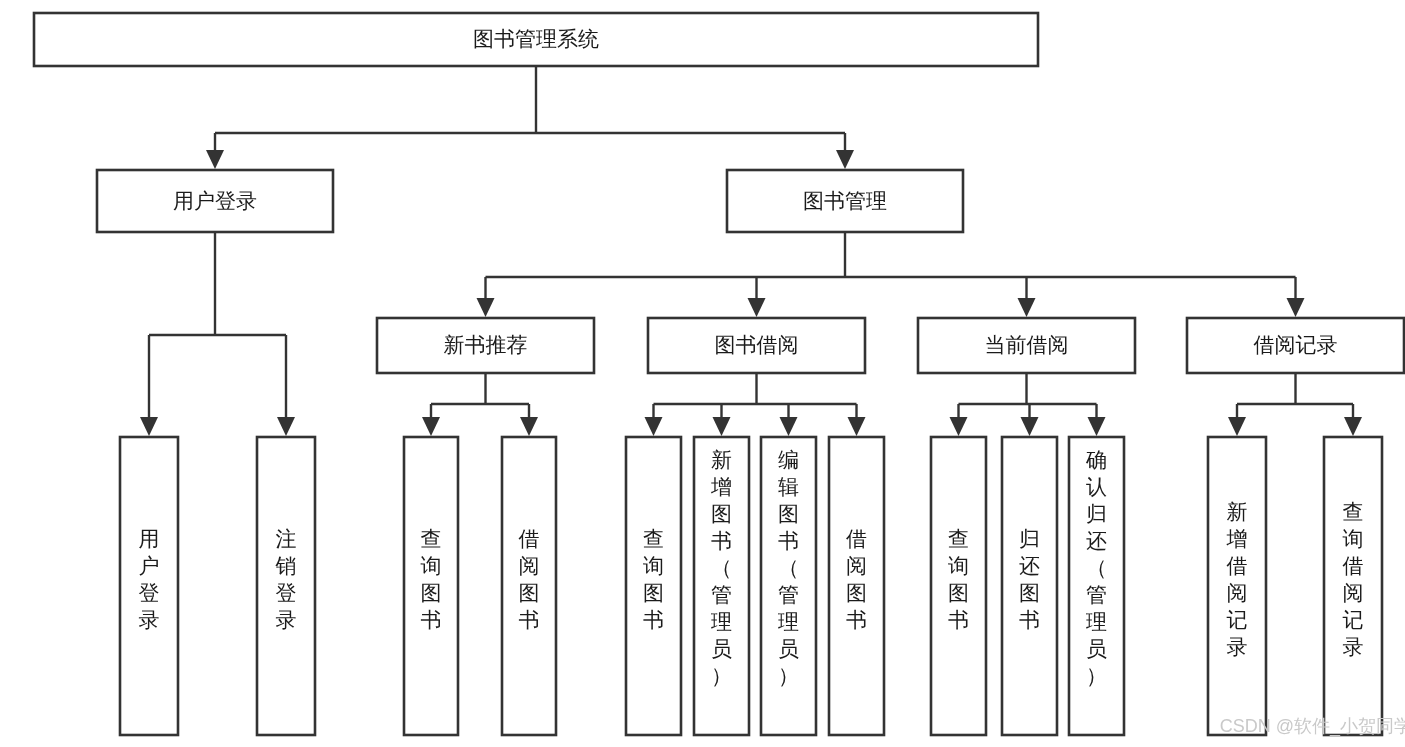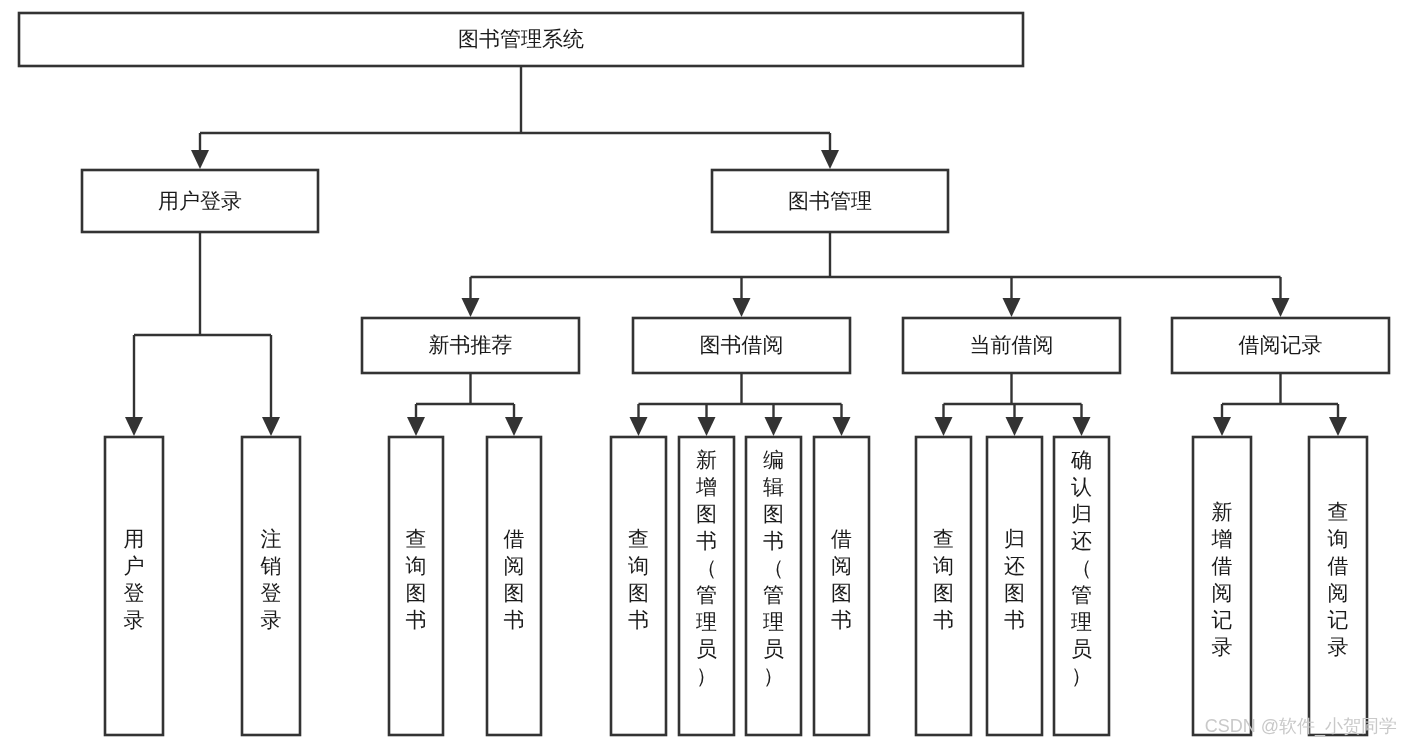--- a/index.html
+++ b/index.html
@@ -9,21 +9,21 @@
   }
   body {
     width: 1405px;
     height: 747px;
     font-family: "Liberation Sans", "DejaVu Sans", sans-serif;
     overflow: hidden;
     position: relative;
   }
   #chart-root {
     position: absolute;
-    left: 1px;
+    left: 16px;
     top: 0;
     width: 1296px;
     height: 747px;
     text-align: right;
   }
   .node-box {
     fill: #ffffff;
     stroke: #333333;
     stroke-width: 2.6;
   }

